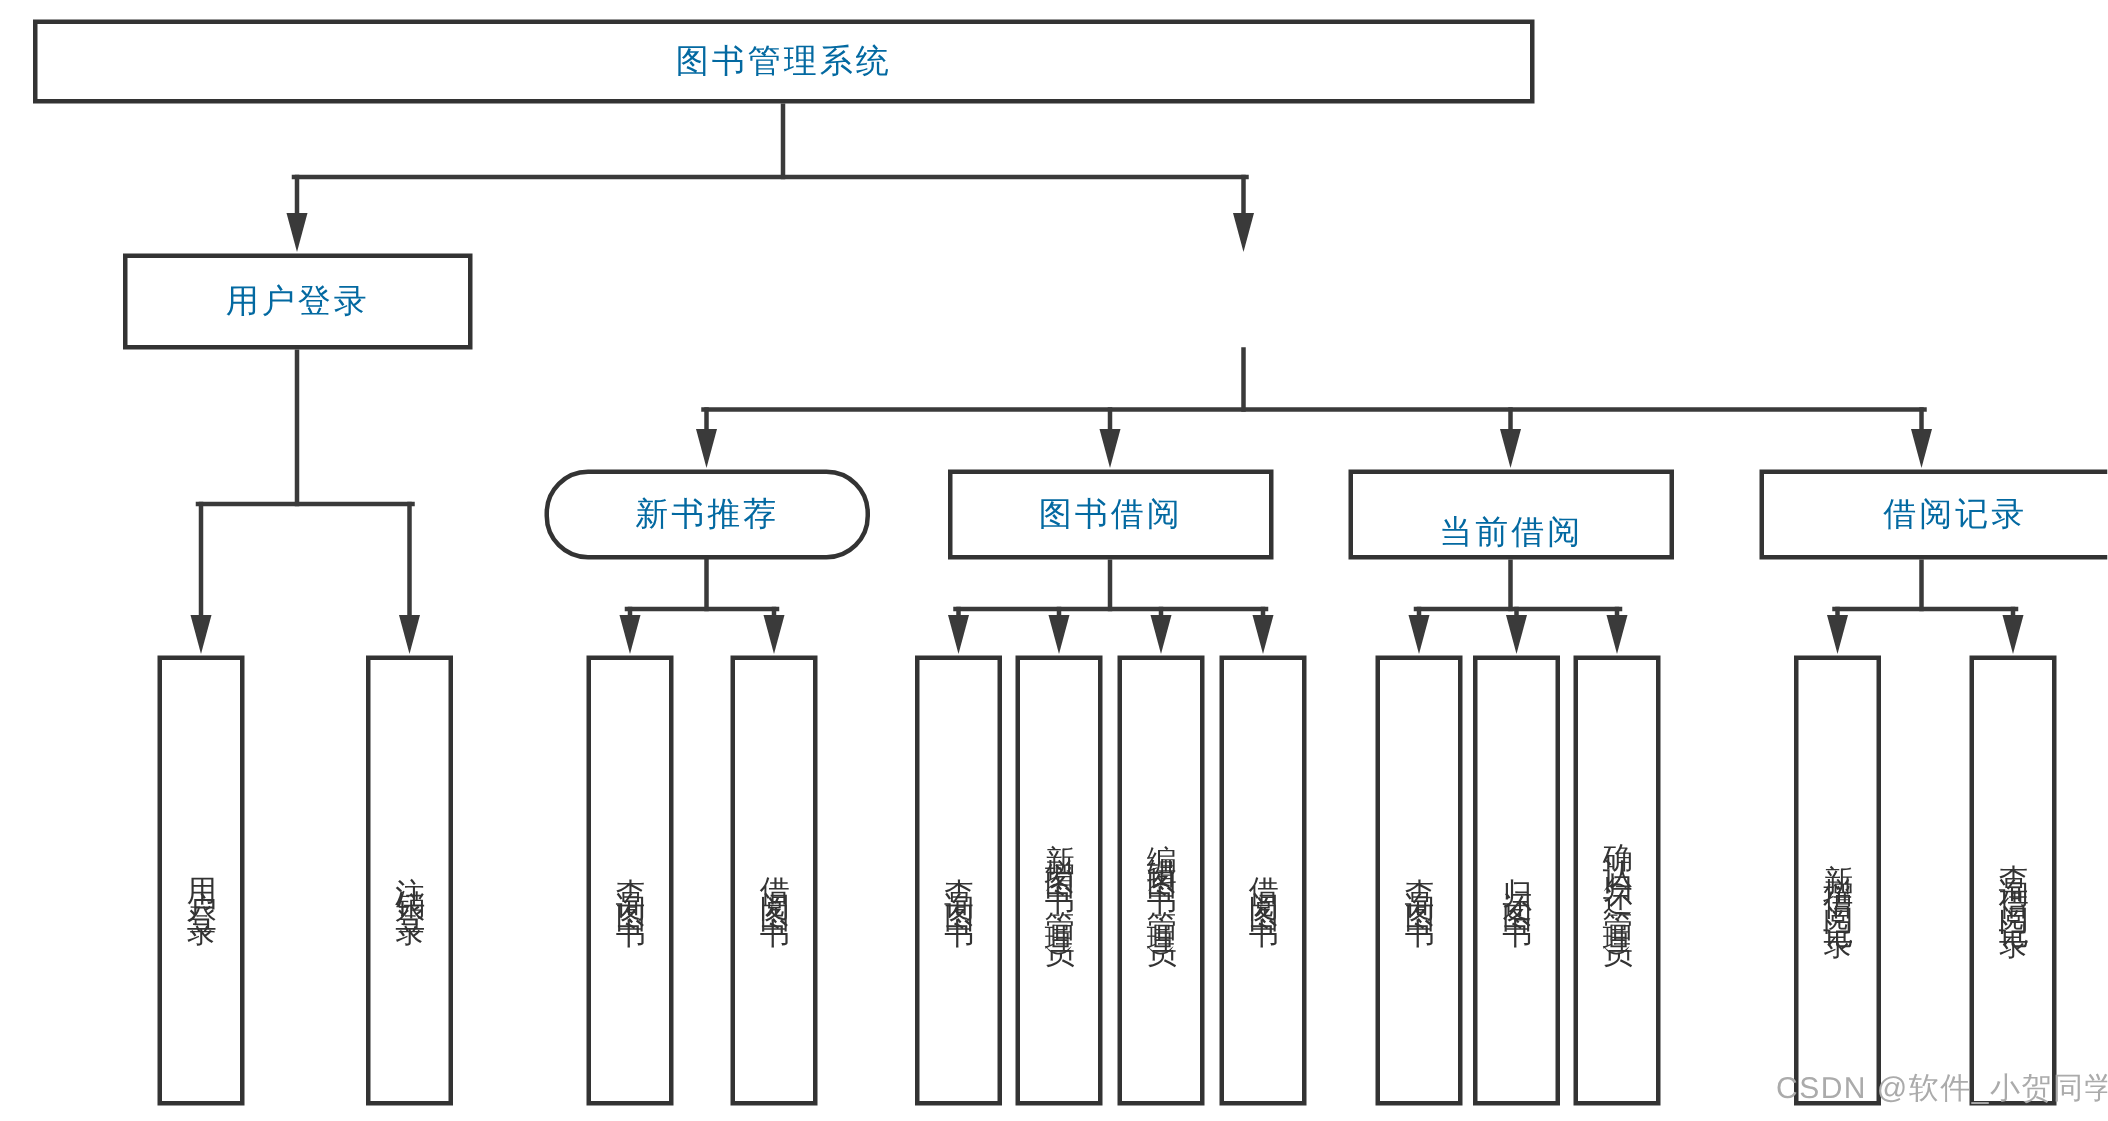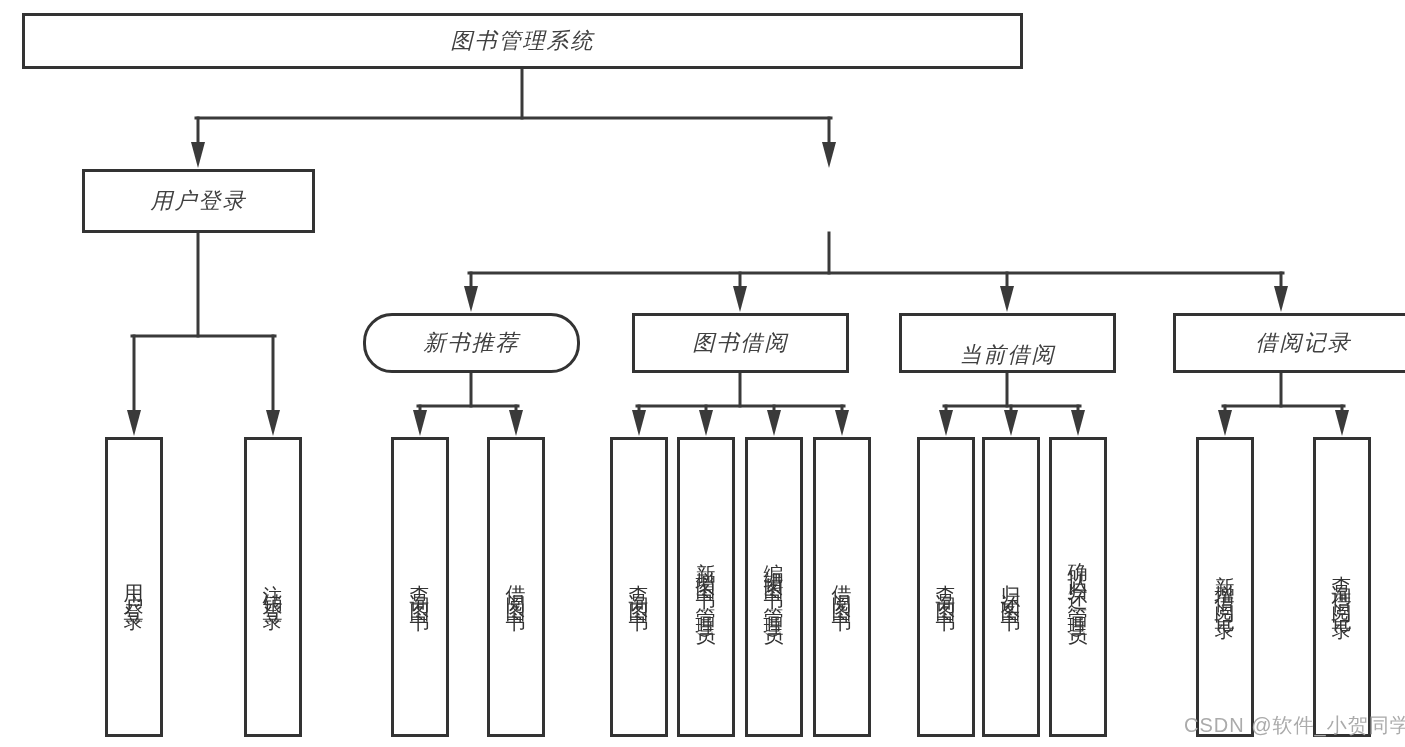--- a/index.html
+++ b/index.html
@@ -38,22 +38,21 @@
     border: 3px solid #333333;
     display: flex;
     align-items: center;
     justify-content: center;
     color: #333333;
   }
   .node.hbox span {
     font-size: 22px;
     letter-spacing: 2px;
     white-space: nowrap;
-    color: #404040;
-    font-style: italic;
+    color: #0369a1;
   }
   .node.leaf {
     width: 58px;
     top: 437px;
     height: 300px;
   }
   .node.leaf span {
     writing-mode: vertical-rl;
     text-orientation: mixed;
     font-size: 20px;

